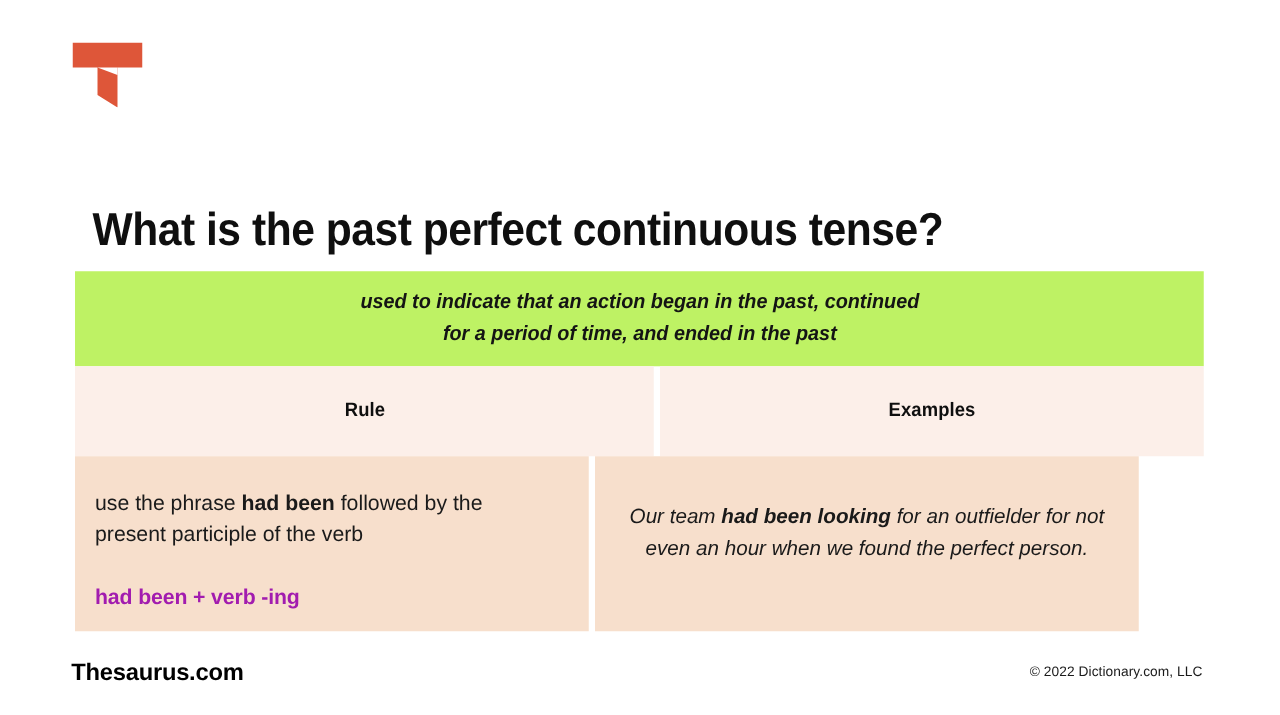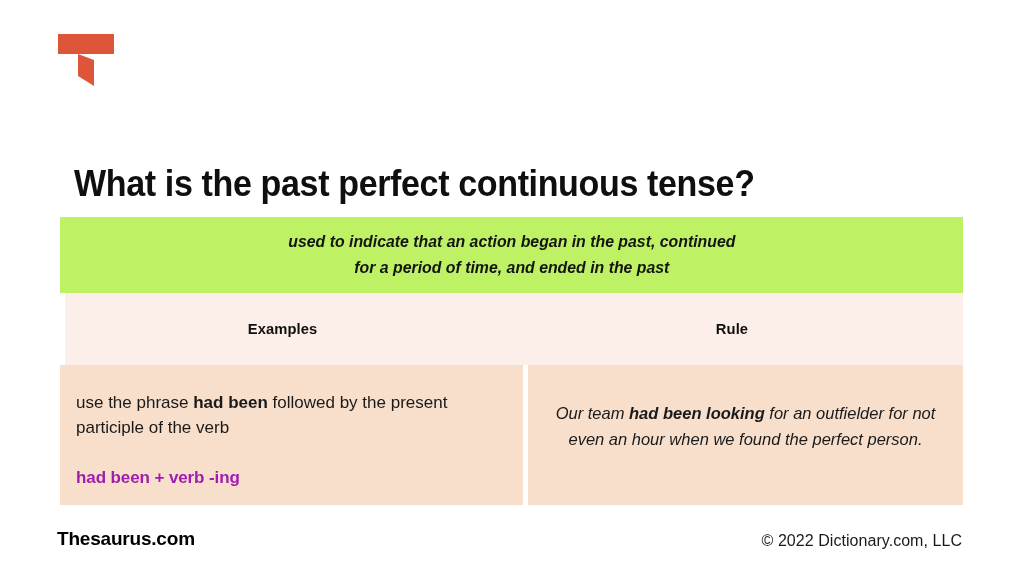--- a/index.html
+++ b/index.html
@@ -93,21 +93,21 @@
 
   .body-row {
     display: flex;
     height: 140px;
   }
   .body-cell {
     background: #f7dfcc;
     box-sizing: border-box;
   }
   .body-cell.left {
-    width: 463px;
+    width: 411px;
     padding: 26px 30px 0 16px;
     text-align: left;
   }
   .body-cell.right {
     width: 435px;
     margin-left: 5px;
     padding: 36px 26px 0 26px;
     text-align: center;
   }
   .cell-para {
@@ -137,21 +137,21 @@
     top: 528px;
     font-size: 19px;
     font-weight: bold;
     letter-spacing: -0.2px;
     color: #000000;
   }
   .footer-copy {
     position: absolute;
     right: 62px;
     top: 532px;
-    font-size: 16px;
+    font-size: 11px;
     color: #1a1a1a;
     letter-spacing: 0.05px;
   }
 </style>
 </head>
 <body>
 
 <div class="logo-wrap">
   <svg width="56" height="52" viewBox="0 0 56 52">
     <path d="M0 0 H56 V20 H36 V52 L20 42 V20 H0 Z" fill="#DE5639"></path>
@@ -164,25 +164,25 @@
 <div class="table">
 
   <div class="banner">
     <div class="banner-text">
       <span>used to indicate that an action began in the past, continued</span><br>
       <span>for a period of time, and ended in the past</span>
     </div>
   </div>
 
   <div class="header-row">
+    <div class="header-cell left">
+      <span class="header-label">Rule</span>
+    </div>
     <div class="header-cell right">
       <span class="header-label">Examples</span>
-    </div>
-    <div class="header-cell left">
-      <span class="header-label">Rule</span>
     </div>
   </div>
 
   <div class="body-row">
     <div class="body-cell left">
       <p class="cell-para"><span>use the phrase </span><span class="b">had been</span><span> followed by the present participle of the verb</span></p>
       <p class="cell-formula">had been + verb -ing</p>
     </div>
     <div class="body-cell right">
       <p class="cell-para center"><span>Our team </span><span class="b">had been looking</span><span> for an outfielder for not even an hour when we found the perfect person.</span></p>

